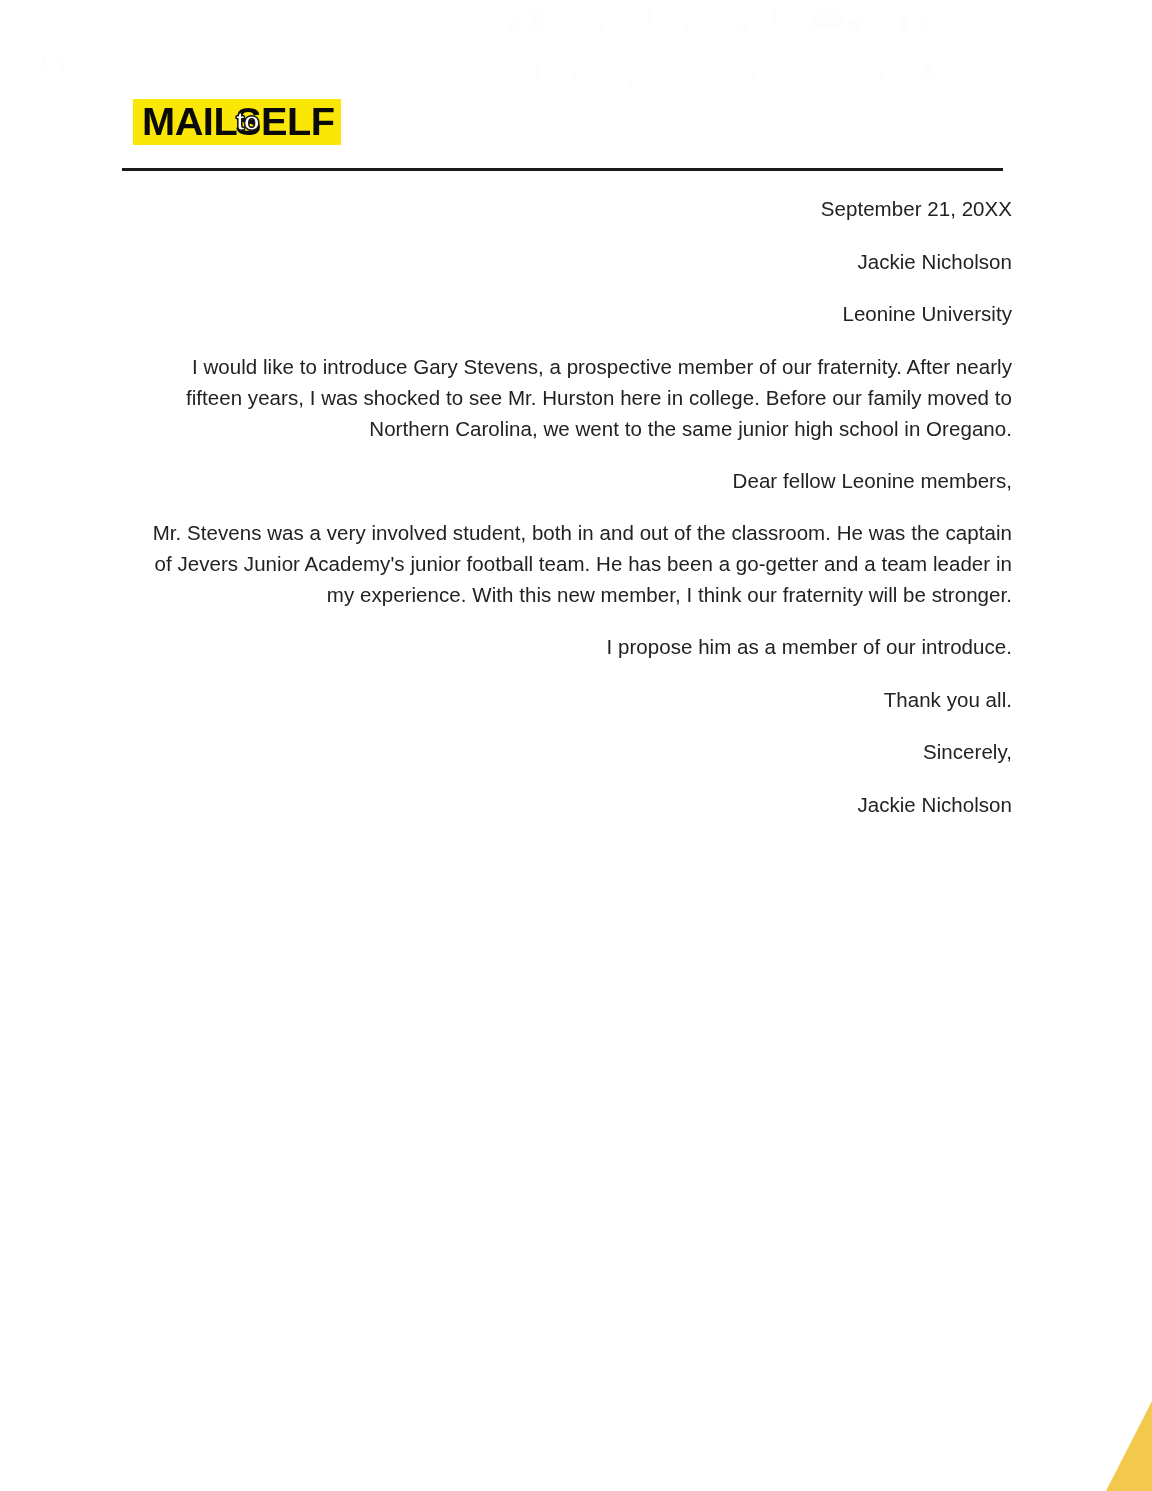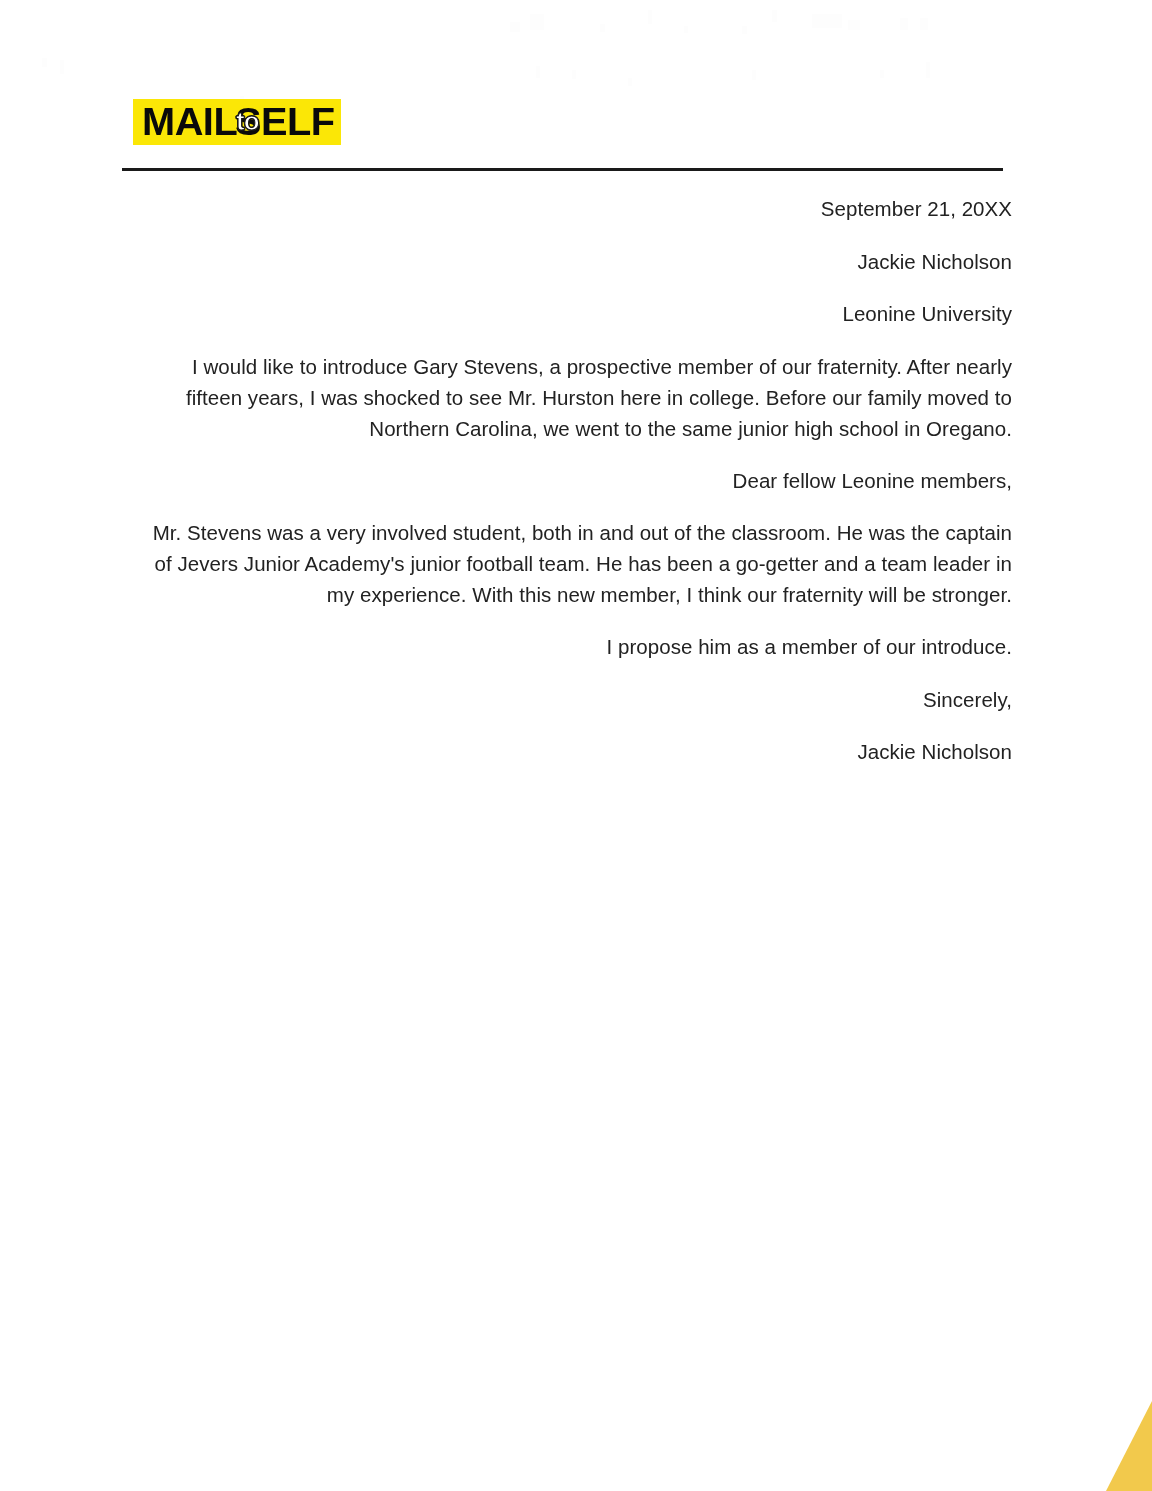--- a/index.html
+++ b/index.html
@@ -156,20 +156,21 @@
   <div class="rule"></div>
 
   <div class="letter">
     <p class="block">September 21, 20XX</p>
     <p class="block">Jackie Nicholson</p>
     <p class="block">Leonine University</p>
     <p class="block para">I would like to introduce Gary Stevens, a prospective member of our fraternity. After nearly fifteen years, I was shocked to see Mr. Hurston here in college. Before our family moved to Northern Carolina, we went to the same junior high school in Oregano.</p>
     <p class="block">Dear fellow Leonine members,</p>
     <p class="block para">Mr. Stevens was a very involved student, both in and out of the classroom. He was the captain of Jevers Junior Academy's junior football team. He has been a go-getter and a team leader in my experience. With this new member, I think our fraternity will be stronger.</p>
     <p class="block">I propose him as a member of our introduce.</p>
+    <p class="block">Thank you all.</p>
     <p class="block">Sincerely,</p>
     <p class="block last">Jackie Nicholson</p>
   </div>
 
   <svg class="corner-wedge" viewBox="0 0 46 90" preserveAspectRatio="none">
     <polygon points="46,0 46,90 0,90" fill="#f2c94c"></polygon>
   </svg>
 
 </div>
 

